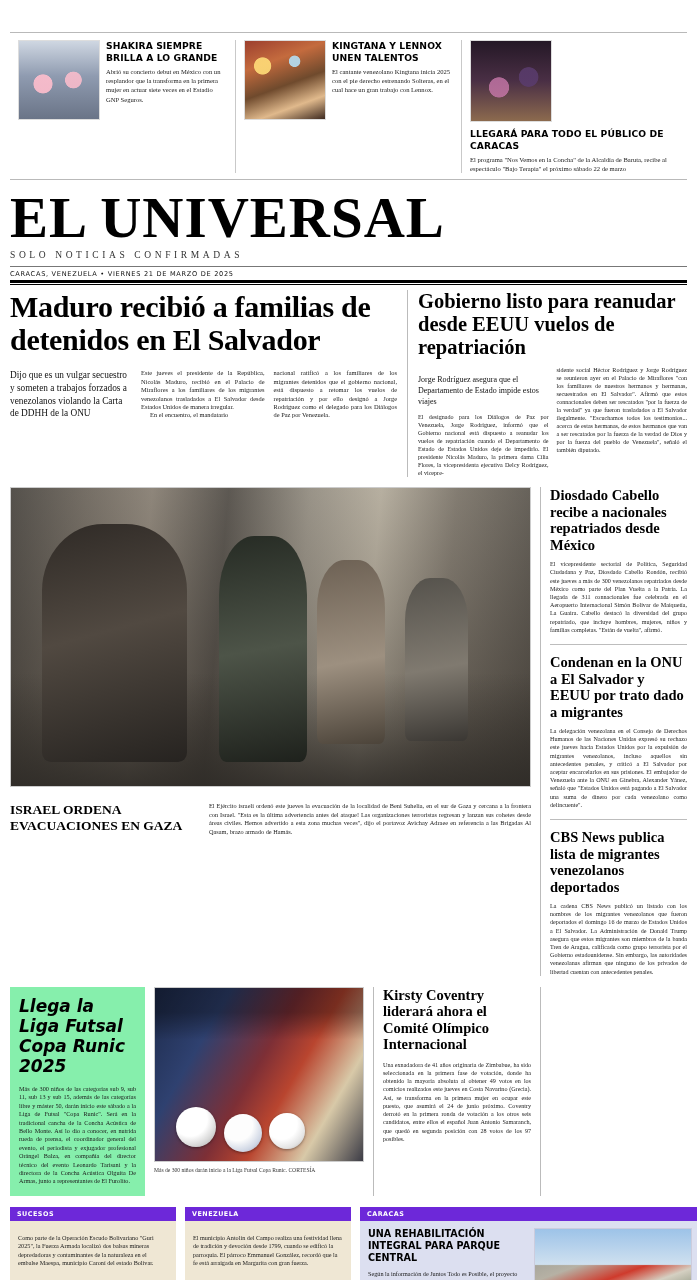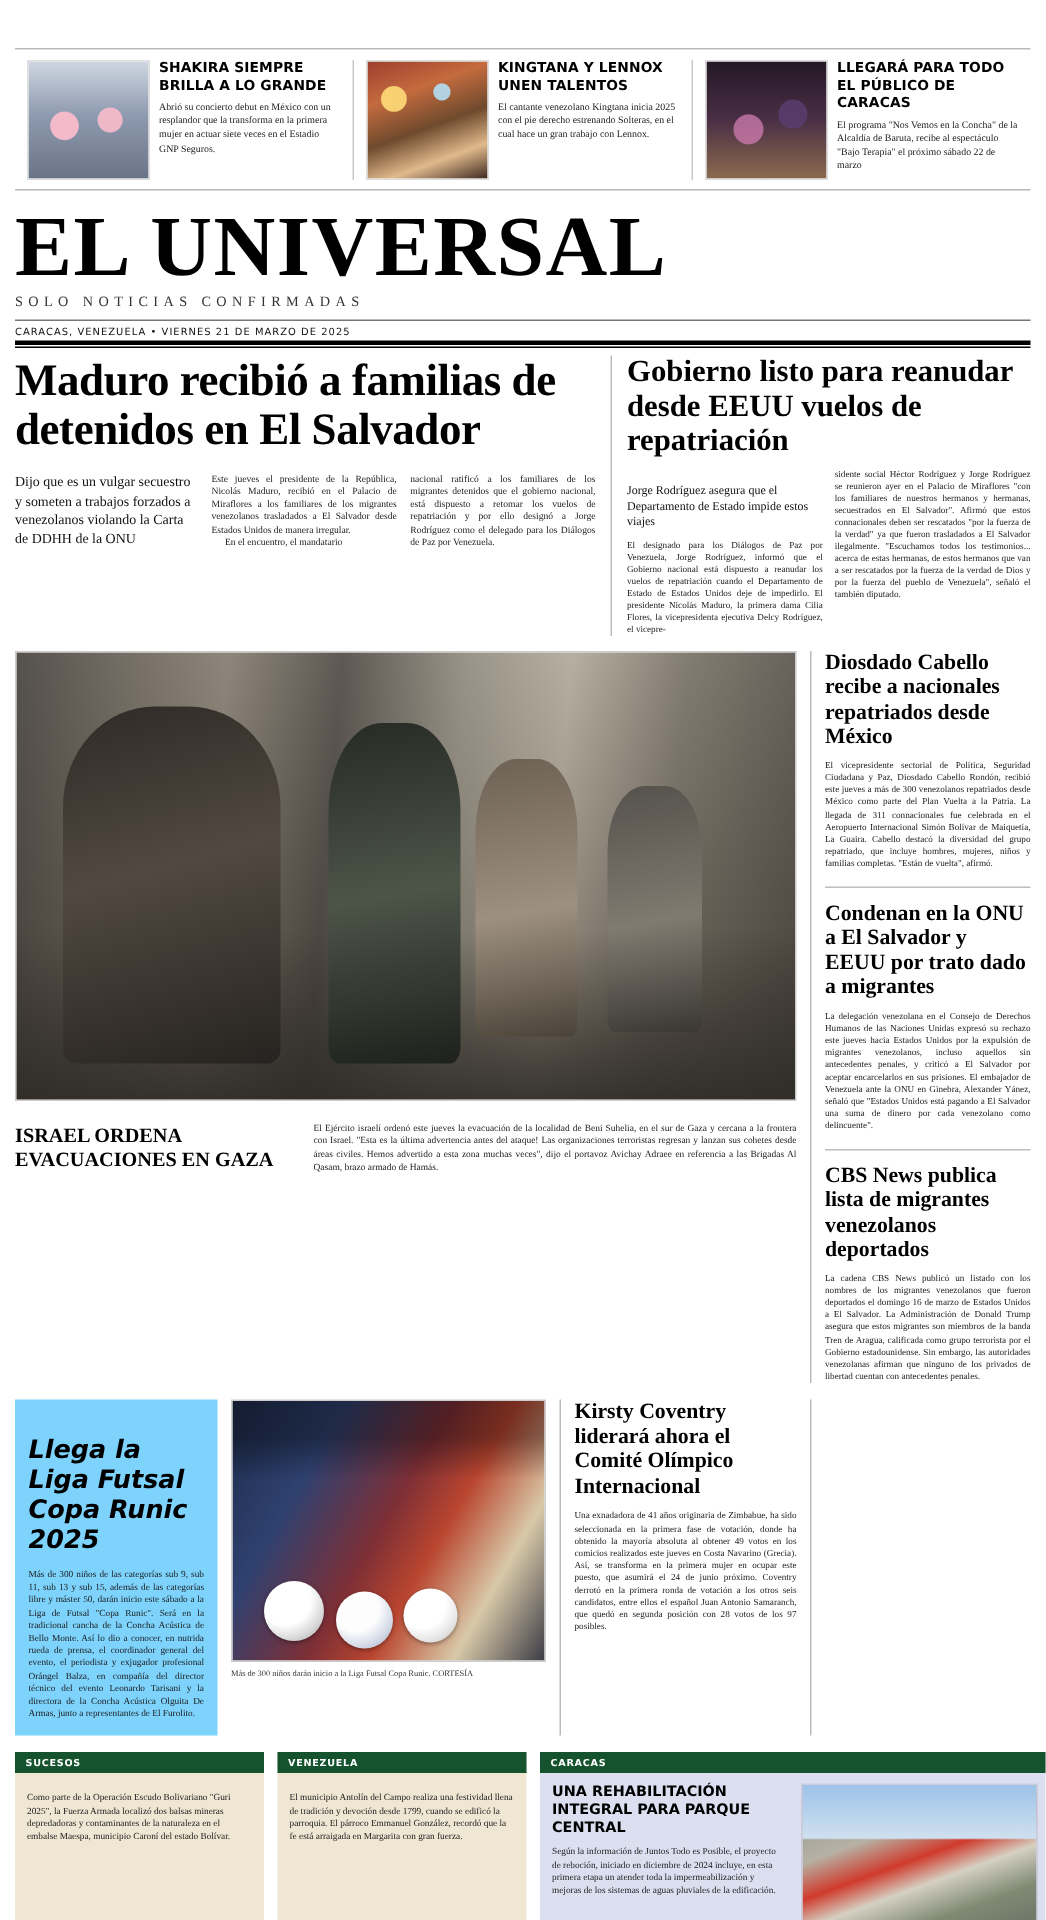--- a/index.html
+++ b/index.html
@@ -15,21 +15,21 @@
   
   .teaser-strip {
     display: flex; margin-top: 32px;
     border-top: 1px solid #b9b9b9; border-bottom: 1px solid #b9b9b9;
     padding: 7px 0 6px 0;
   }
   .teaser {
     display: flex; flex: 1 1 0; gap: 6px; padding: 0 8px;
     border-right: 1px solid #c9c9c9;
   }
-  .teaser:last-child { border-right: none; }
+  .teaser:last-child { border-right: none; flex-direction: column; }
   .teaser-thumb {
     width: 82px; height: 80px; flex: 0 0 82px;
     background-size: cover; background-position: center;
     border: 1px solid #ddd;
   }
   .t1 { background:
       radial-gradient(circle at 22% 32%, rgba(255,220,120,.9) 0 10%, transparent 11%),
       radial-gradient(circle at 62% 26%, rgba(180,230,255,.85) 0 7%, transparent 8%),
       linear-gradient(160deg,#9c3f2e 0%, #c46b3e 28%, #6f4a2d 55%, #e0b98c 78%, #3e2a20 100%); }
   .t2 { background:
@@ -133,21 +133,21 @@
 
   .side-headline { font-size: 14.5px; line-height: 16.5px; font-weight: 700; color:#000; }
   .side-text { font-size: 6.1px; line-height: 8.2px; text-align: justify; margin-top: 7px; color:#1a1a1a; }
   .side-rule { border-top: 1px solid #bdbdbd; margin: 10px 0 9px 0; }
 
   
   .band { display: flex; margin-top: 11px; }
   .band-left { width: 530px; padding-right: 9px; display: flex; }
   .band-right { width: 147px; padding-left: 9px; border-left: 1px solid #bbb; }
 
-  .futsal-col { width: 135px; flex: 0 0 135px; background: #7dd3fc; padding: 24px 9px 10px 9px; }
+  .futsal-col { width: 135px; flex: 0 0 135px; background: #86efac; padding: 9px 9px 10px 9px; }
   .futsal-title {
     font-family: "DejaVu Sans", sans-serif; font-weight: 700; font-style: italic;
     font-size: 17px; line-height: 20px; color: #000; margin-bottom: 9px;
   }
   .futsal-text { font-size: 6.2px; line-height: 8.4px; text-align: justify; color:#1a1a1a; }
 
   .futsal-photo-wrap { flex: 1 1 auto; padding: 0 9px; }
   .futsal-photo {
     width: 100%; height: 175px; position: relative; overflow: hidden; border:1px solid #ccc;
     background:
@@ -164,21 +164,21 @@
   .kirsty-title { font-size: 14.5px; line-height: 16.5px; font-weight:700; color:#000; }
   .kirsty-text { font-size: 6.1px; line-height: 8.2px; text-align: justify; margin-top: 8px; color:#1a1a1a; }
 
   
   .briefs { display: flex; margin-top: 11px; gap: 9px; }
   .brief {
     width: 166px; flex: 0 0 166px; background: #efe7d4; padding-bottom: 8px;
   }
   .brief.highlight { background: #dcdff0; }
   .brief-kicker {
-    background: #14532d; color: #fff; font-family: "DejaVu Sans", sans-serif;
+    background: #6d28d9; color: #fff; font-family: "DejaVu Sans", sans-serif;
     font-weight: 700; font-size: 6.4px; letter-spacing: .5px;
     text-transform: uppercase; padding: 3px 7px;
   }
   .brief-body { padding: 7px 8px 0 8px; }
   .brief-title {
     font-family: "DejaVu Sans", sans-serif; font-weight: 700;
     font-size: 9.6px; line-height: 12px; text-transform: uppercase; color:#000;
   }
   .brief-text { font-size: 6.2px; line-height: 8.4px; margin-top: 6px; text-align: left; color:#1a1a1a; }
   .brief-photo {

